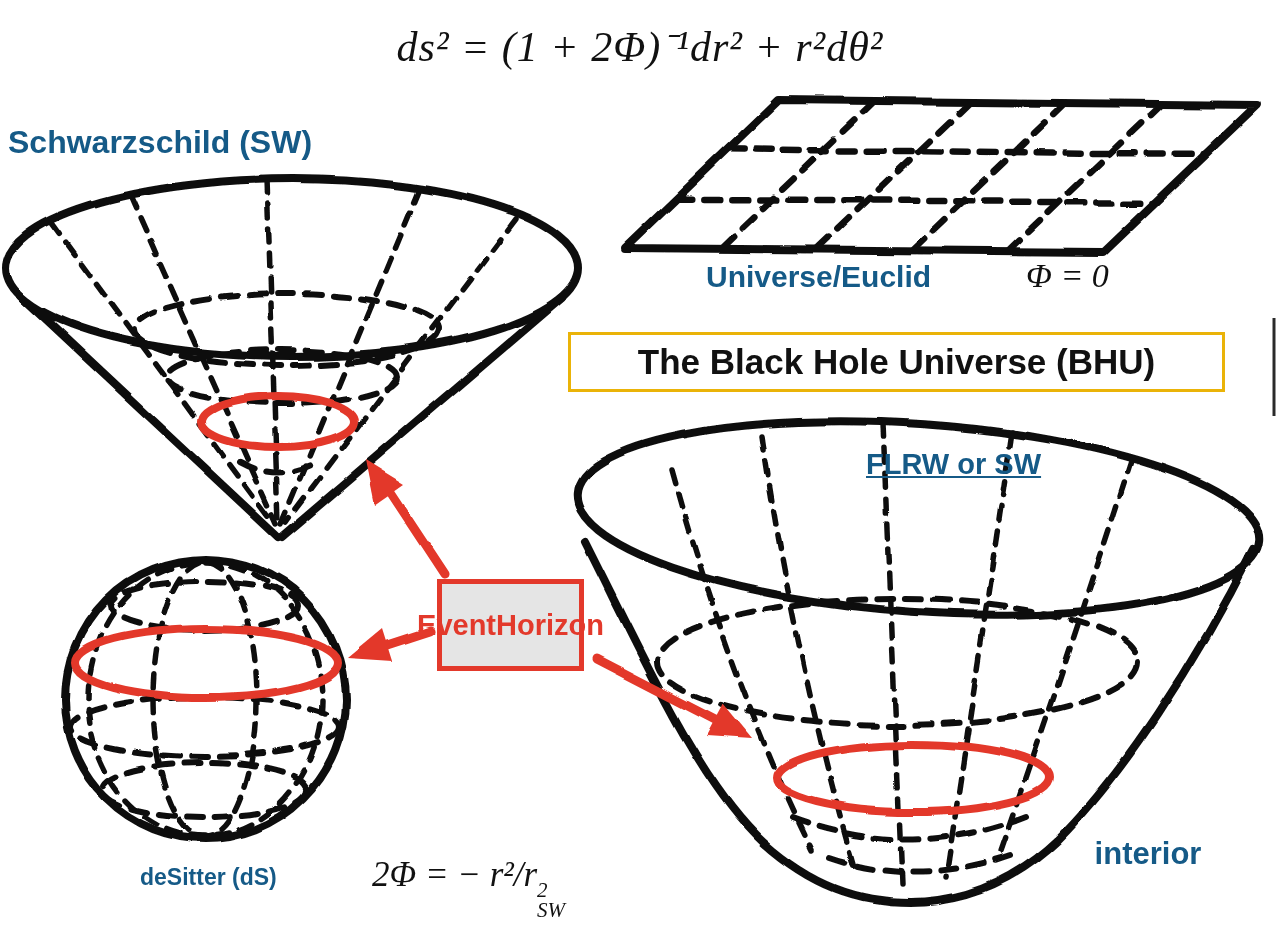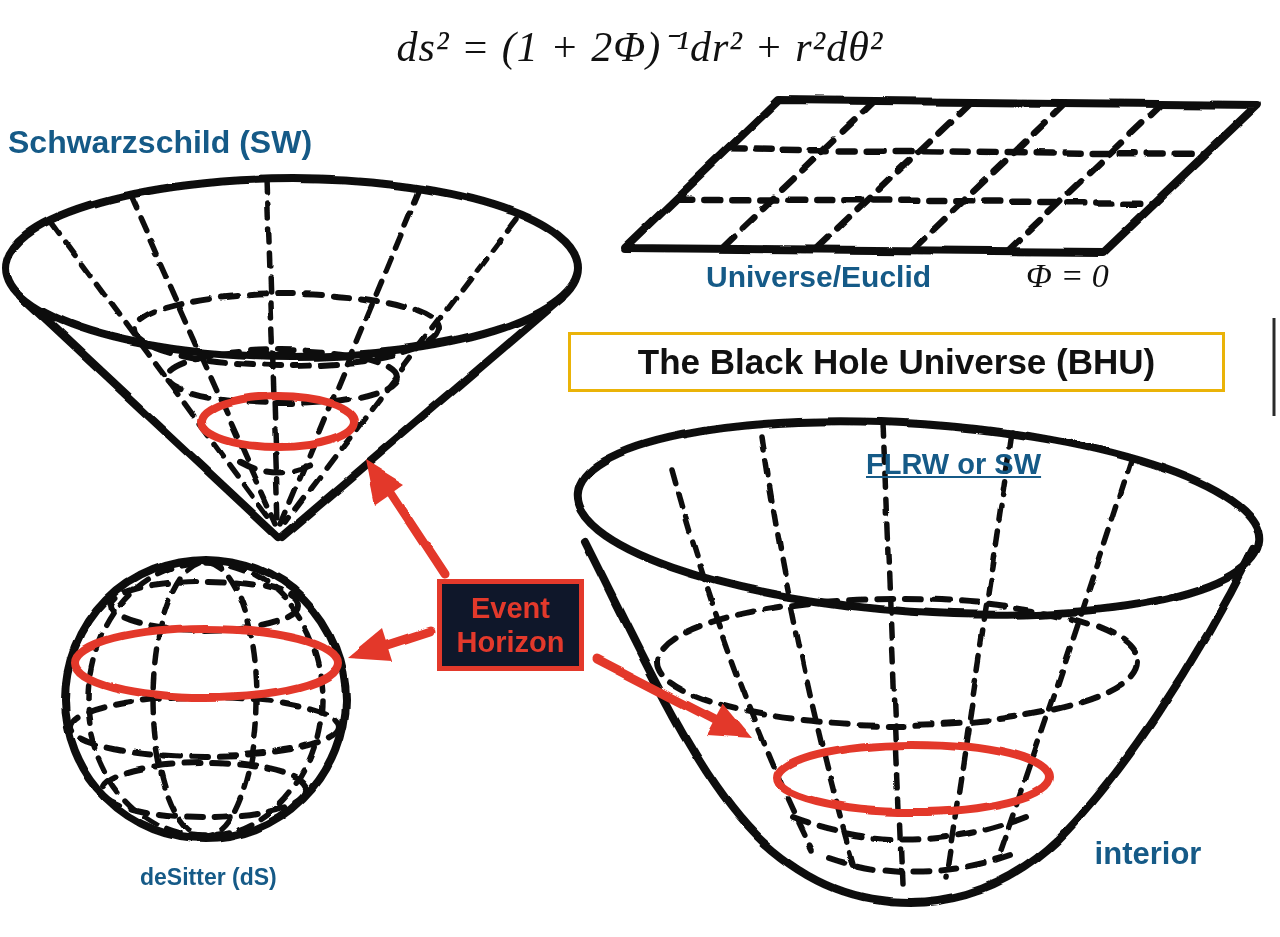--- a/index.html
+++ b/index.html
@@ -59,23 +59,23 @@
     display:flex;align-items:center;justify-content:center;
     font-size:35px;font-weight:bold;color:#111;white-space:nowrap;
   }
   .flrw-ext{
     left:866px;top:436px;width:260px;
     font-size:29px;line-height:33px;text-decoration:underline;
   }
   .event-box{
     left:437px;top:567px;width:137px;height:82px;
     border:5px solid var(--red);
-    display:flex;flex-direction:column;align-items:center;justify-content:center;
+    display:flex;flex-direction:row;align-items:center;justify-content:center;
     color:var(--red);font-weight:bold;font-size:29px;line-height:34px;
-    background:#0f172a;
+    background:#e5e5e5;
   }
   .desitter-label{left:140px;top:852px;font-size:23px;}
   .desitter-formula{left:372px;top:843px;font-size:35px;}
   .flrw-int{
     left:1028px;top:824px;width:240px;
     text-align:center;font-size:31px;line-height:36px;
   }
 </style>
 </head>
 <body>
@@ -179,18 +179,24 @@
   <div class="abs blue-label flrw-ext">
     <div>FLRW or SW</div>
   </div>
 
   <div class="abs event-box">
     <div>Event</div>
     <div>Horizon</div>
   </div>
 
   <div class="abs blue-label desitter-label">deSitter (dS)</div>
+  <div class="abs serif-math desitter-formula">
+    <span>2Φ = − r²/r</span><span class="supsub">
+        <span>2</span>
+        <span>SW</span>
+      </span>
+  </div>
 
   <div class="abs blue-label flrw-int">
     <div>interior</div>
   </div>
 
 </div>
 
 </body></html>

